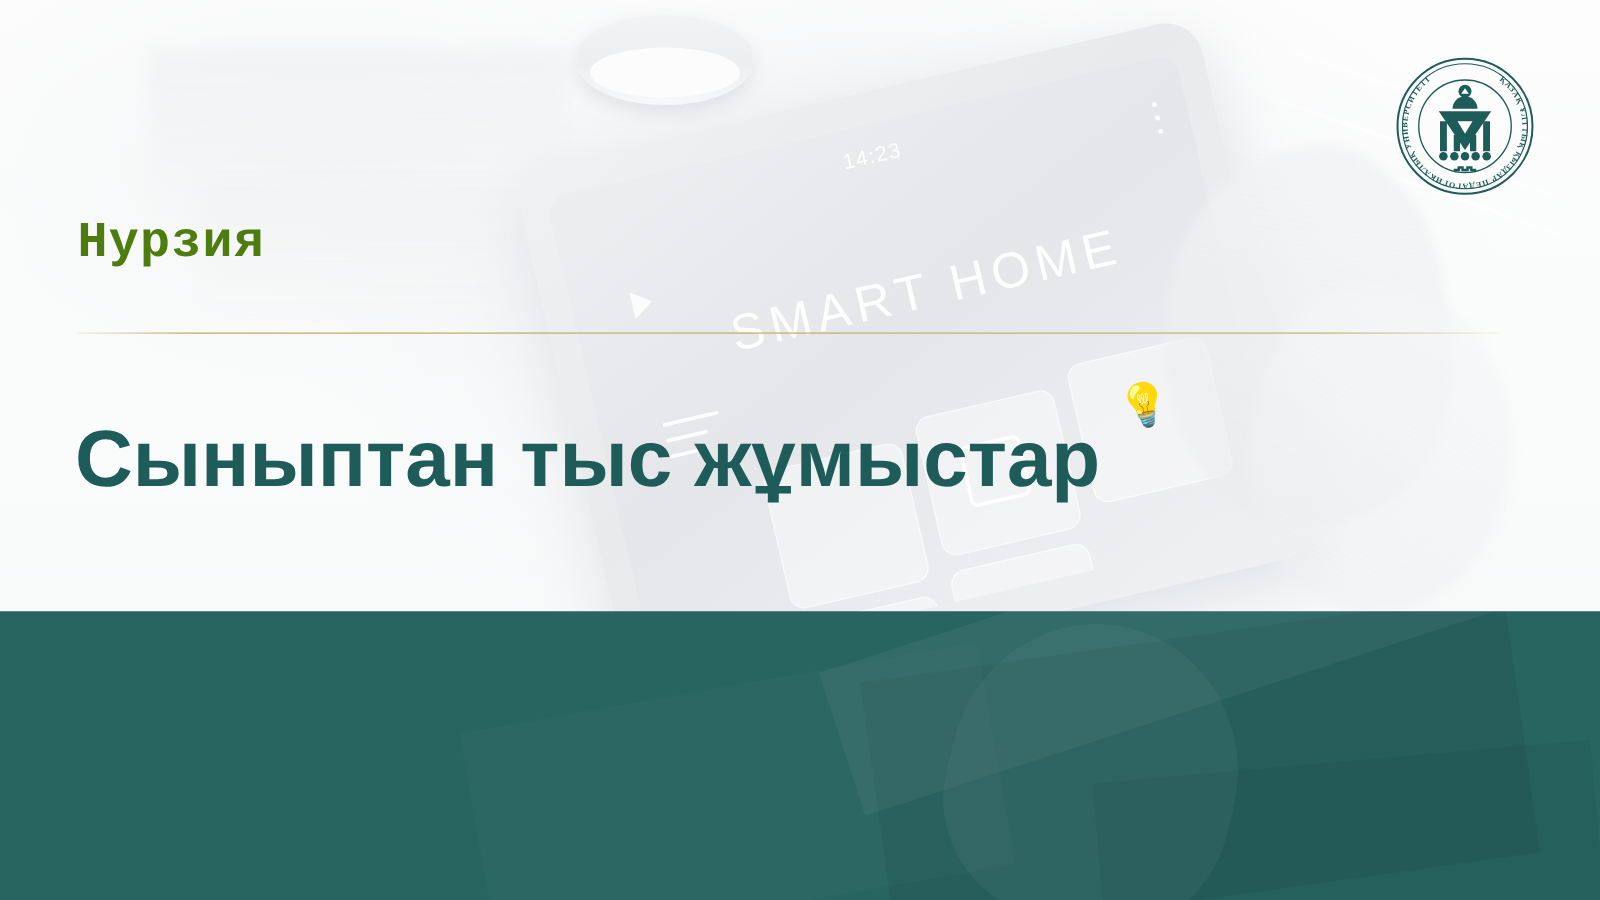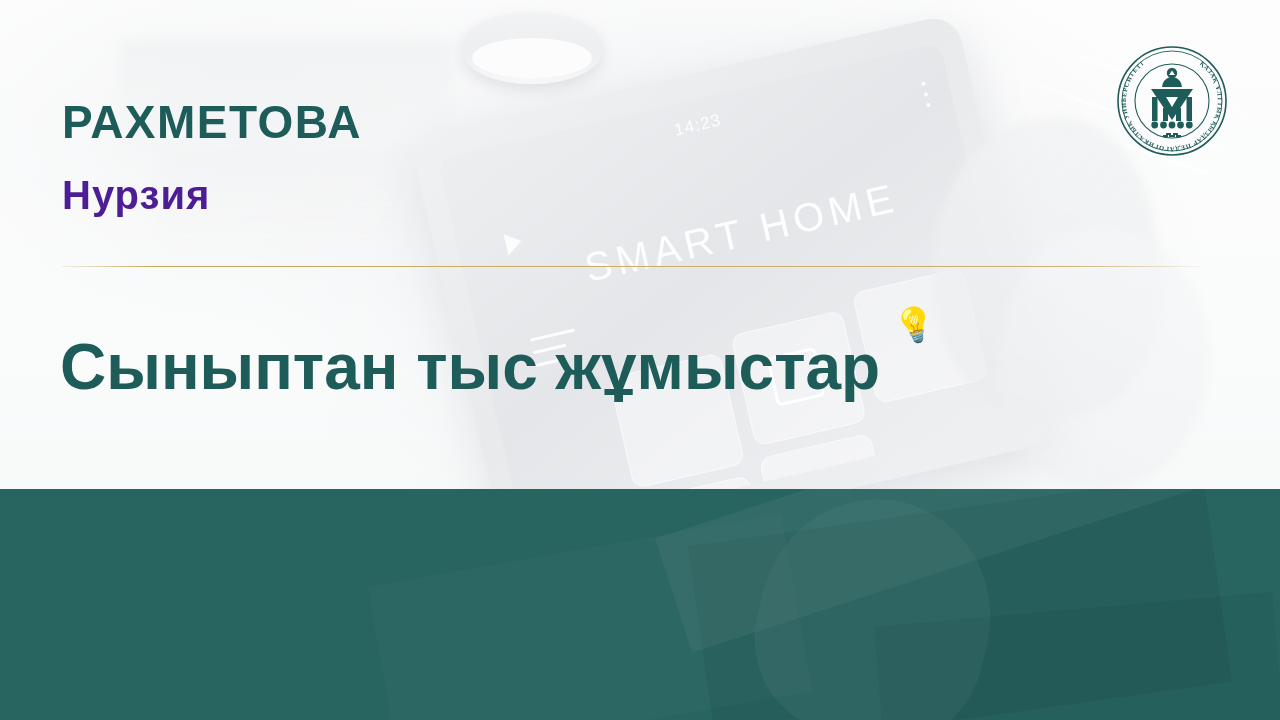--- a/index.html
+++ b/index.html
@@ -244,22 +244,23 @@
     letter-spacing: 1.5px;
     color: #1E5C5A;
     white-space: nowrap;
   }
   .firstname {
     position: absolute;
     left: 62px; top: 173px;
     font-size: 40px;
     font-weight: bold;
     letter-spacing: 1px;
-    color: #4c1d95;
-    white-space: nowrap;
+    color: #4d7c0f;
+    white-space: nowrap;
+    font-family: Liberation Mono, monospace;
   }
   .divider {
     position: absolute;
     left: 62px; top: 266px;
     width: 1138px; height: 1px;
     background: linear-gradient(90deg, rgba(196,168,94,0.15) 0%, #C4A85E 8%, #C9AE68 50%, #CBB174 88%, rgba(203,177,116,0.1) 100%);
   }
   .lecture-title {
     position: absolute;
     left: 60px; top: 330px;
@@ -346,21 +347,20 @@
   </div>
 
   <div class="teal-band">
     <div class="tb-shape a"></div>
     <div class="tb-shape b"></div>
     <div class="tb-shape c"></div>
     <div class="tb-shape d"></div>
     <div class="tb-shape e"></div>
   </div>
 
-  <div class="surname">РАХМЕТОВА</div>
   <div class="firstname">Нурзия</div>
 
   <div class="divider"></div>
 
   <div class="lecture-title">Сыныптан тыс жұмыстар</div>
 
 
   <svg class="seal" viewBox="0 0 118 118">
     <defs>
       <path id="ringpath" d="M 59,59 m 0,-46 a 46,46 0 1,1 -0.1,0" fill="none"></path>

